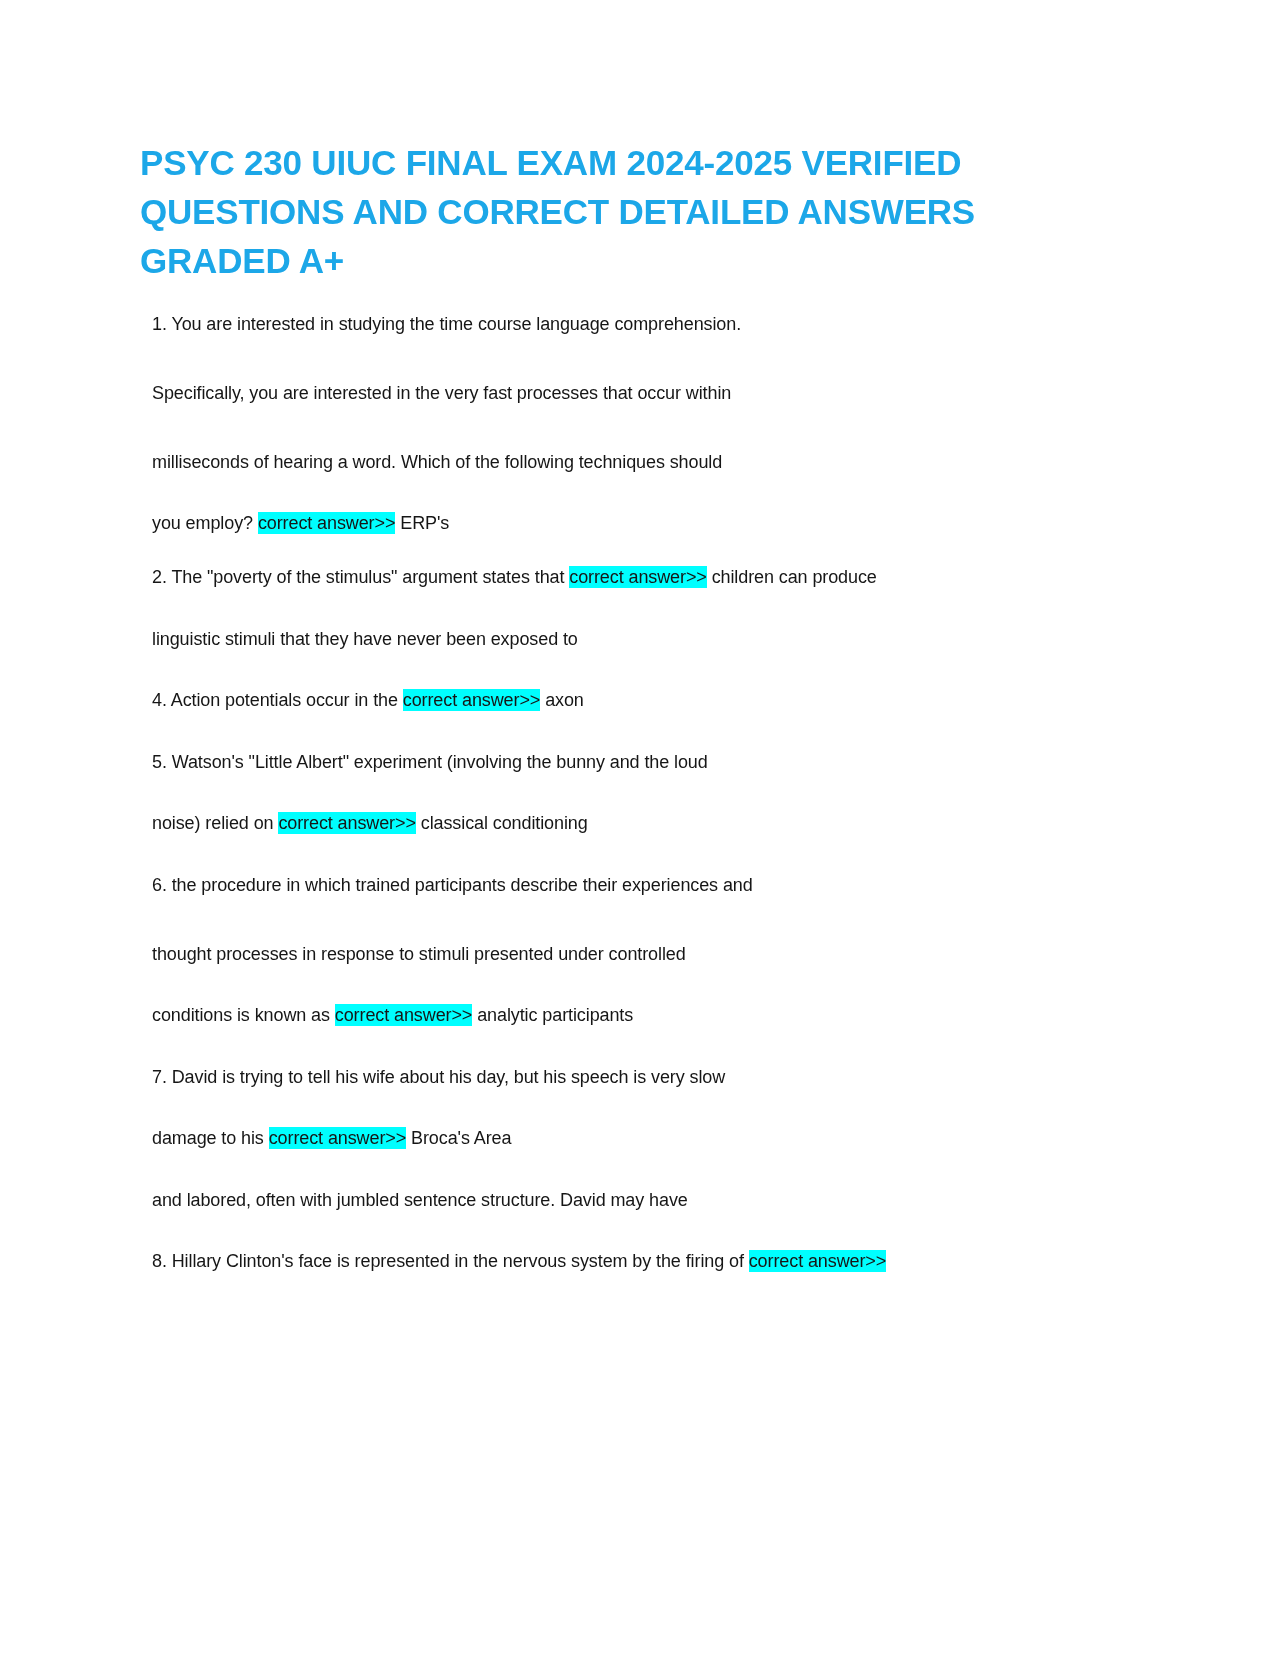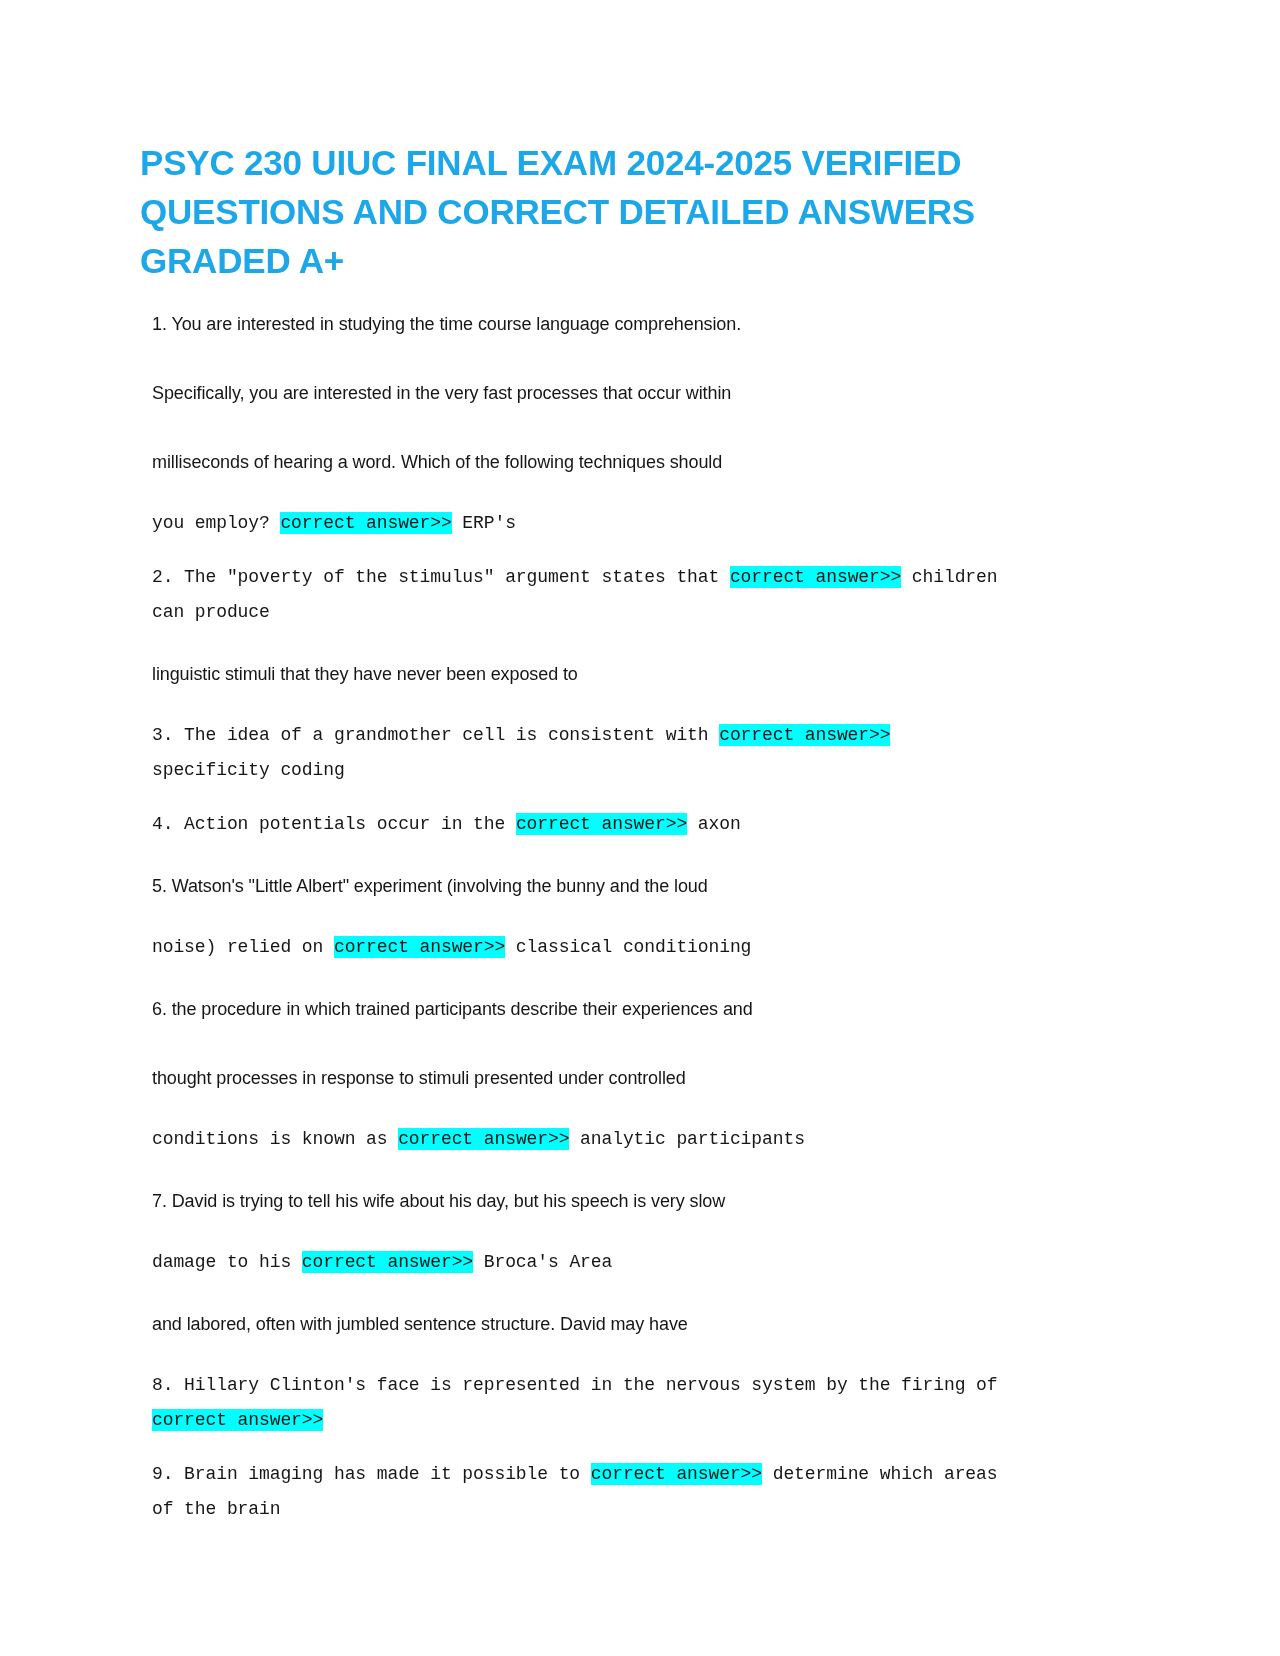--- a/index.html
+++ b/index.html
@@ -38,21 +38,20 @@
     font-size: 18px;
     line-height: 30px;
     margin: 0 0 19px 12px;
     max-width: 928px;
     letter-spacing: -0.1px;
   }
 
   
   .para.wrap {
     line-height: 35px;
-    font-family: Liberation Mono, monospace;
   }
 
   .para.loose {
     line-height: 50px;
   }
 
   .hl {
     background: #00FFFF;
     color: #161616;
     padding: 1px 0;
@@ -67,27 +66,25 @@
 
   <h1 class="doc-title">PSYC 230 UIUC FINAL EXAM 2024-2025 VERIFIED QUESTIONS AND CORRECT DETAILED ANSWERS GRADED A+</h1>
 
   <div id="body-content">
       <p class="para loose">1. You are interested in studying the time course language comprehension.</p>
       <p class="para loose">Specifically, you are interested in the very fast processes that occur within</p>
       <p class="para loose">milliseconds of hearing a word. Which of the following techniques should</p>
       <p class="para wrap"><span>you employ? </span><span class="hl">correct answer&gt;&gt;</span><span> ERP's</span></p>
       <p class="para wrap"><span>2. The "poverty of the stimulus" argument states that </span><span class="hl">correct answer&gt;&gt;</span><span> children can produce</span></p>
       <p class="para loose">linguistic stimuli that they have never been exposed to</p>
-      <p class="para wrap"><span>3. The idea of a grandmother cell is consistent with </span><span class="hl">correct answer&gt;&gt;</span><span> specificity coding</span></p>
       <p class="para wrap"><span>4. Action potentials occur in the </span><span class="hl">correct answer&gt;&gt;</span><span> axon</span></p>
       <p class="para loose">5. Watson's "Little Albert" experiment (involving the bunny and the loud</p>
       <p class="para wrap"><span>noise) relied on </span><span class="hl">correct answer&gt;&gt;</span><span> classical conditioning</span></p>
       <p class="para loose">6. the procedure in which trained participants describe their experiences and</p>
       <p class="para loose">thought processes in response to stimuli presented under controlled</p>
       <p class="para wrap"><span>conditions is known as </span><span class="hl">correct answer&gt;&gt;</span><span> analytic participants</span></p>
       <p class="para loose">7. David is trying to tell his wife about his day, but his speech is very slow</p>
       <p class="para wrap"><span>damage to his </span><span class="hl">correct answer&gt;&gt;</span><span> Broca's Area</span></p>
       <p class="para loose">and labored, often with jumbled sentence structure. David may have</p>
       <p class="para wrap"><span>8. Hillary Clinton's face is represented in the nervous system by the firing of </span><span class="hl">correct answer&gt;&gt;</span><span></span></p>
-      <p class="para wrap"><span>9. Brain imaging has made it possible to </span><span class="hl">correct answer&gt;&gt;</span><span> determine which areas of the brain</span></p>
     </div>
 
 </div>
 
 </body></html>

